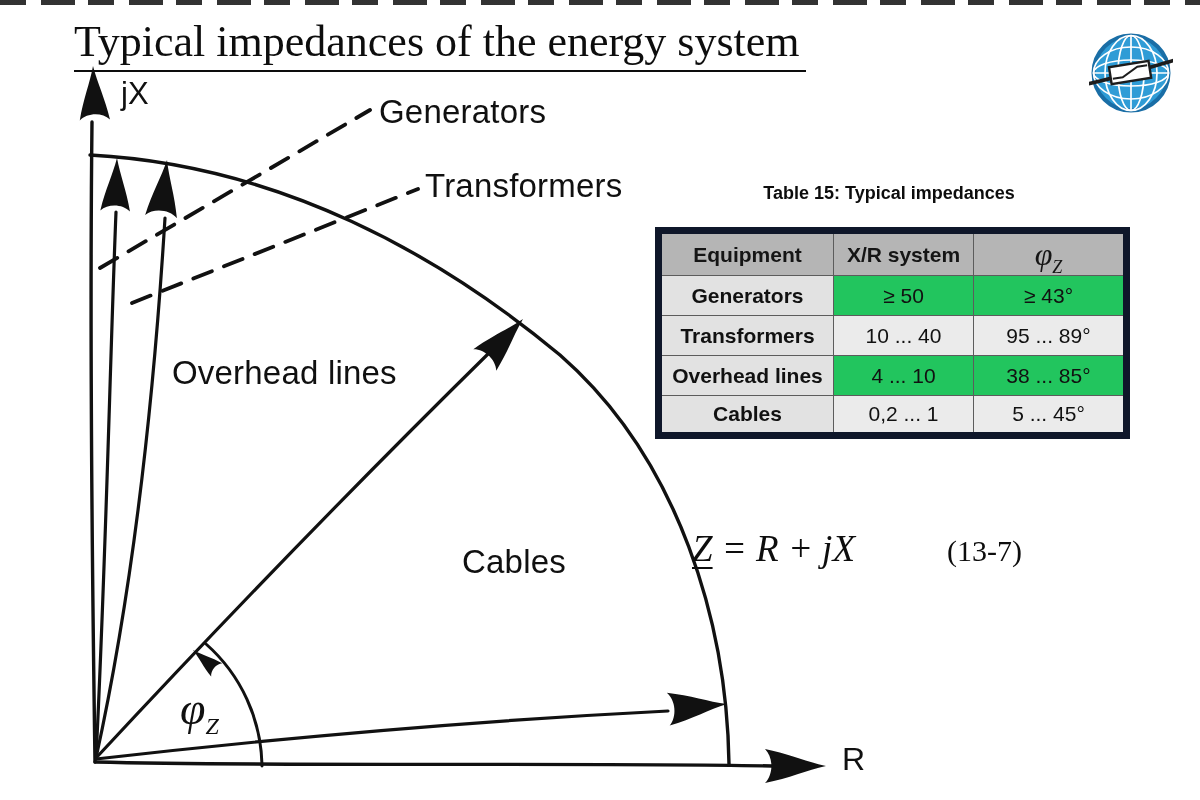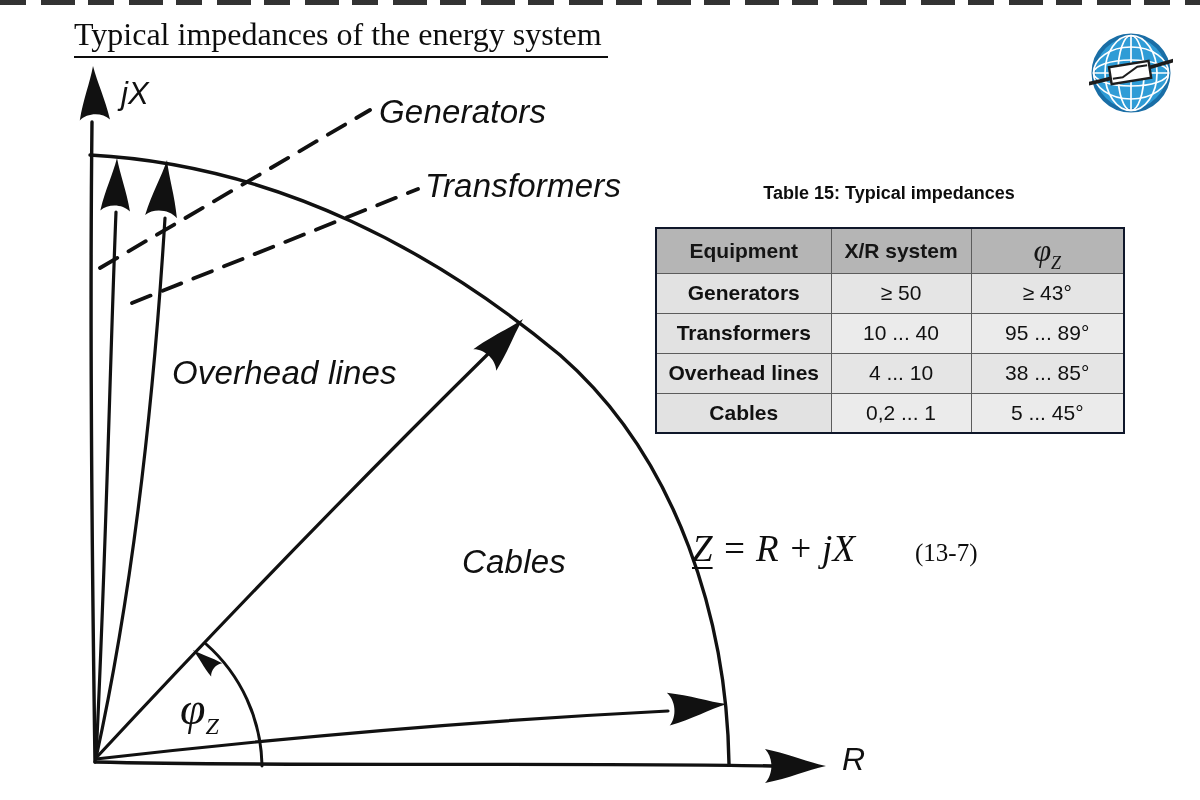--- a/index.html
+++ b/index.html
@@ -17,30 +17,30 @@
   .top-strip {
     position: absolute; left: 0; top: 0; width: 1200px; height: 5px;
     background: repeating-linear-gradient(90deg,
       #1c1c1c 0 26px, transparent 26px 41px,
       #1c1c1c 41px 75px, transparent 75px 88px);
     opacity: .9;
   }
   .slide-title {
     position: absolute; left: 74px; top: 16px;
     font-family: "Liberation Serif", serif;
-    font-size: 32px; font-weight: 500; color: #0d0d0d;
+    font-size: 44px; font-weight: 500; color: #0d0d0d;
     display: inline-block;
     border-bottom: 2.5px solid #0d0d0d;
     padding-bottom: 3px; padding-right: 6px;
   }
   .logo { position: absolute; left: 1089px; top: 31px; width: 84px; height: 84px; }
 
   svg.diagram { position: absolute; left: 0; top: 0; width: 1200px; height: 800px; }
 
-  .dlabel { position: absolute; font-size: 33px; color: #101010; white-space: nowrap; letter-spacing: 0.2px; font-style: italic; }
+  .dlabel { position: absolute; font-size: 33px; color: #101010; white-space: nowrap; letter-spacing: 0.2px; }
   .lab-jx          { left: 121px; top: 76px;  font-size: 31px; }
   .lab-generators  { left: 379px; top: 93px; }
   .lab-transformers{ left: 425px; top: 167px; }
   .lab-overhead    { left: 172px; top: 354px; }
   .lab-cables      { left: 462px; top: 543px; }
   .lab-r           { left: 842px; top: 741px; font-size: 32px; }
 
   .phi-angle {
     position: absolute; left: 180px; top: 682px;
     font-family: "Liberation Serif", serif; font-style: italic;
@@ -48,45 +48,45 @@
   }
   .phi-angle sub { font-size: 24px; font-style: italic; vertical-align: -10px; line-height: 0; }
 
   .formula {
     position: absolute; left: 692px; top: 527px;
     font-family: "Liberation Serif", serif;
     font-size: 37px; color: #0d0d0d; white-space: nowrap;
   }
   .formula .lhs { font-style: italic; text-decoration: underline; text-decoration-thickness: 2px; text-underline-offset: 6px; }
   .formula .rhs { font-style: italic; }
-  .formula .eqnum { font-style: normal; font-size: 25px; margin-left: 60px; }
+  .formula .eqnum { font-style: normal; font-size: 30px; margin-left: 92px; }
 
   .table-title {
     position: absolute; left: 650px; top: 183px; width: 478px;
     text-align: center; font-size: 18px; font-weight: bold; color: #0d0d0d;
   }
   .imp-table {
     position: absolute; left: 655px; top: 227px;
     border-collapse: collapse;
     font-size: 21px;
   }
   .imp-table td, .imp-table th {
     border: 1.5px solid #5c5c5c;
     text-align: center; vertical-align: middle;
     padding: 0 6px;
   }
-  .imp-table { border: 2px solid #0f172a; }
+  .imp-table { border: 7px solid #0f172a; }
   .imp-table th { background: #b5b5b5; height: 45px; font-weight: bold; color: #151515; }
   .imp-table td { height: 40px; }
   .col-equip { width: 175px; }
   .col-xr    { width: 140px; }
   .col-phi   { width: 153px; }
   .imp-table td.equip { background: #e2e2e2; font-weight: bold; }
   .imp-table tr.alt td.val { background: #ebebeb; }
-  .imp-table tr.plain td.val { background: #e5e5e5; }
+  .imp-table tr.plain td.val { background: #22c55e; }
   .phi-head { font-family: "Liberation Serif", serif; font-style: italic; font-size: 32px; font-weight: normal; }
   .phi-head sub { font-size: 18px; vertical-align: -8px; line-height: 0; }
 </style>
 </head>
 <body>
 
 <div id="slide">
 
   <div class="top-strip"></div>
 

